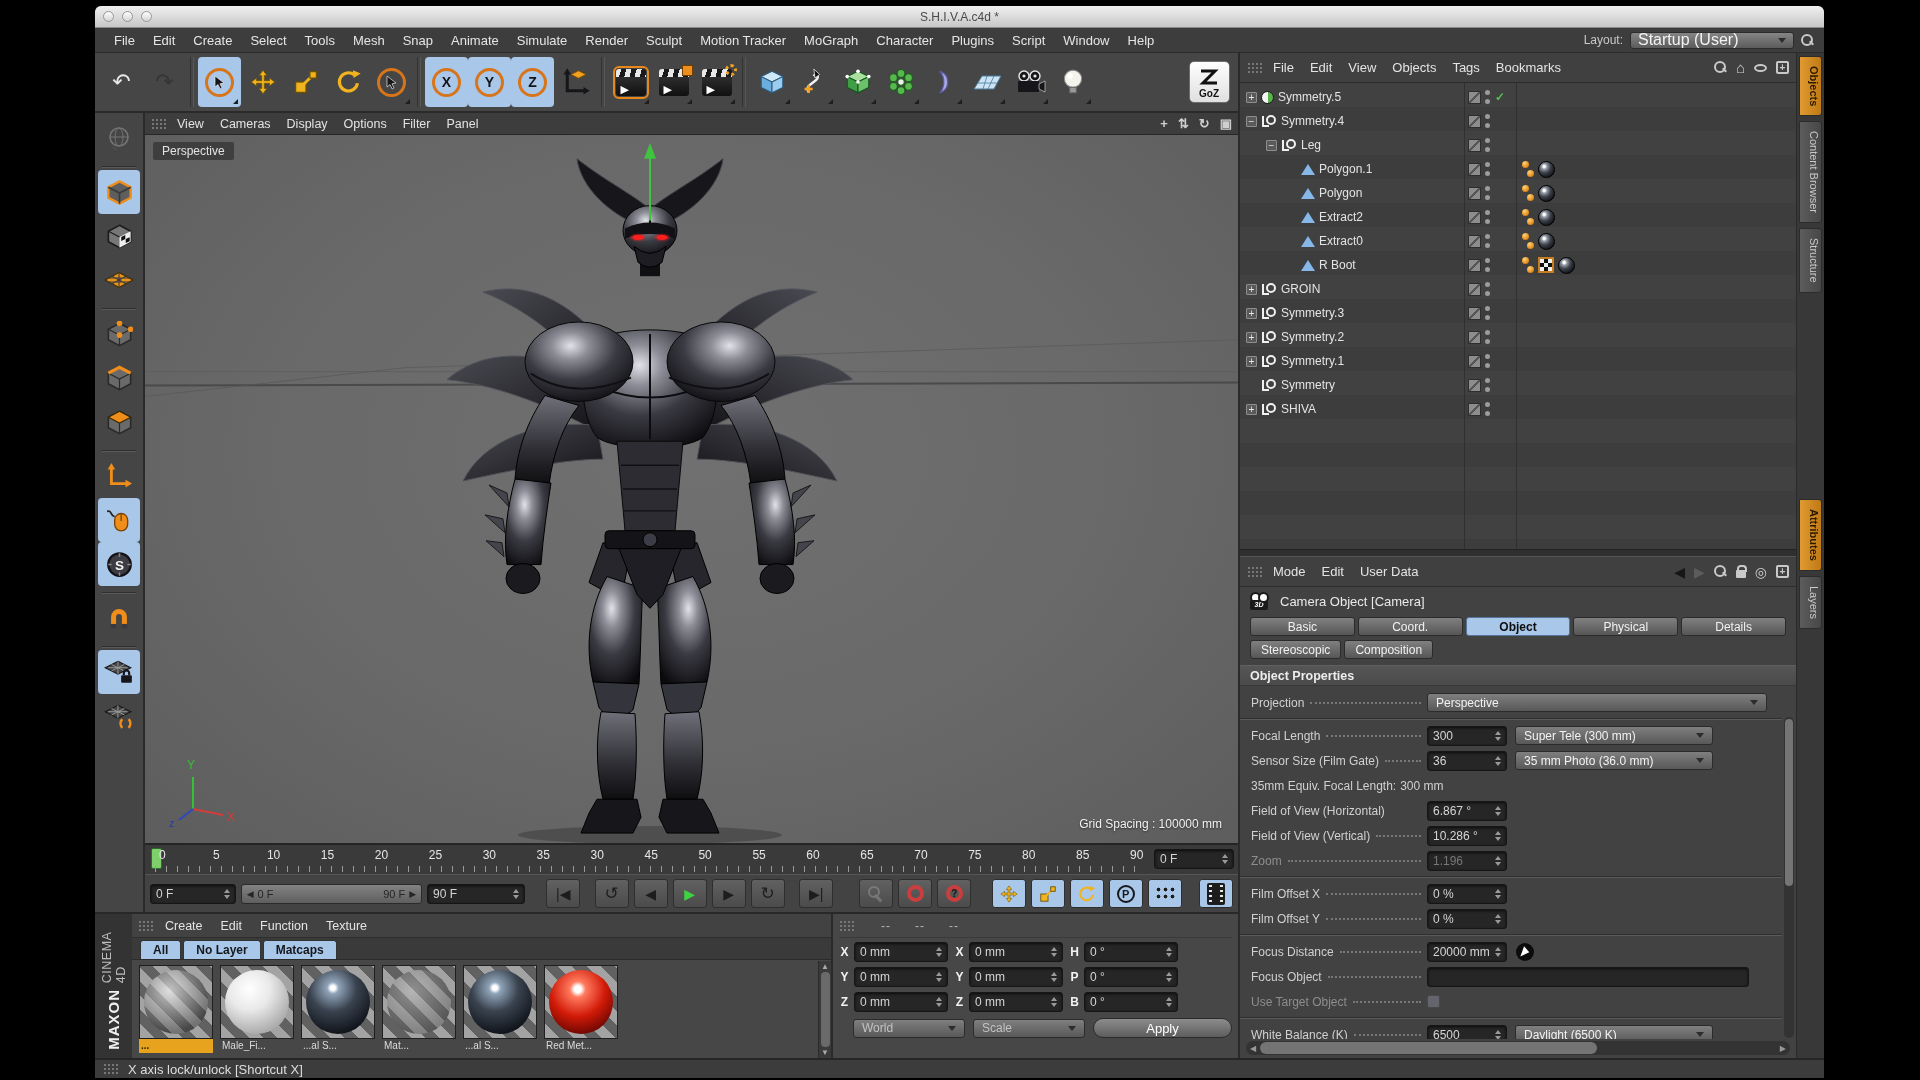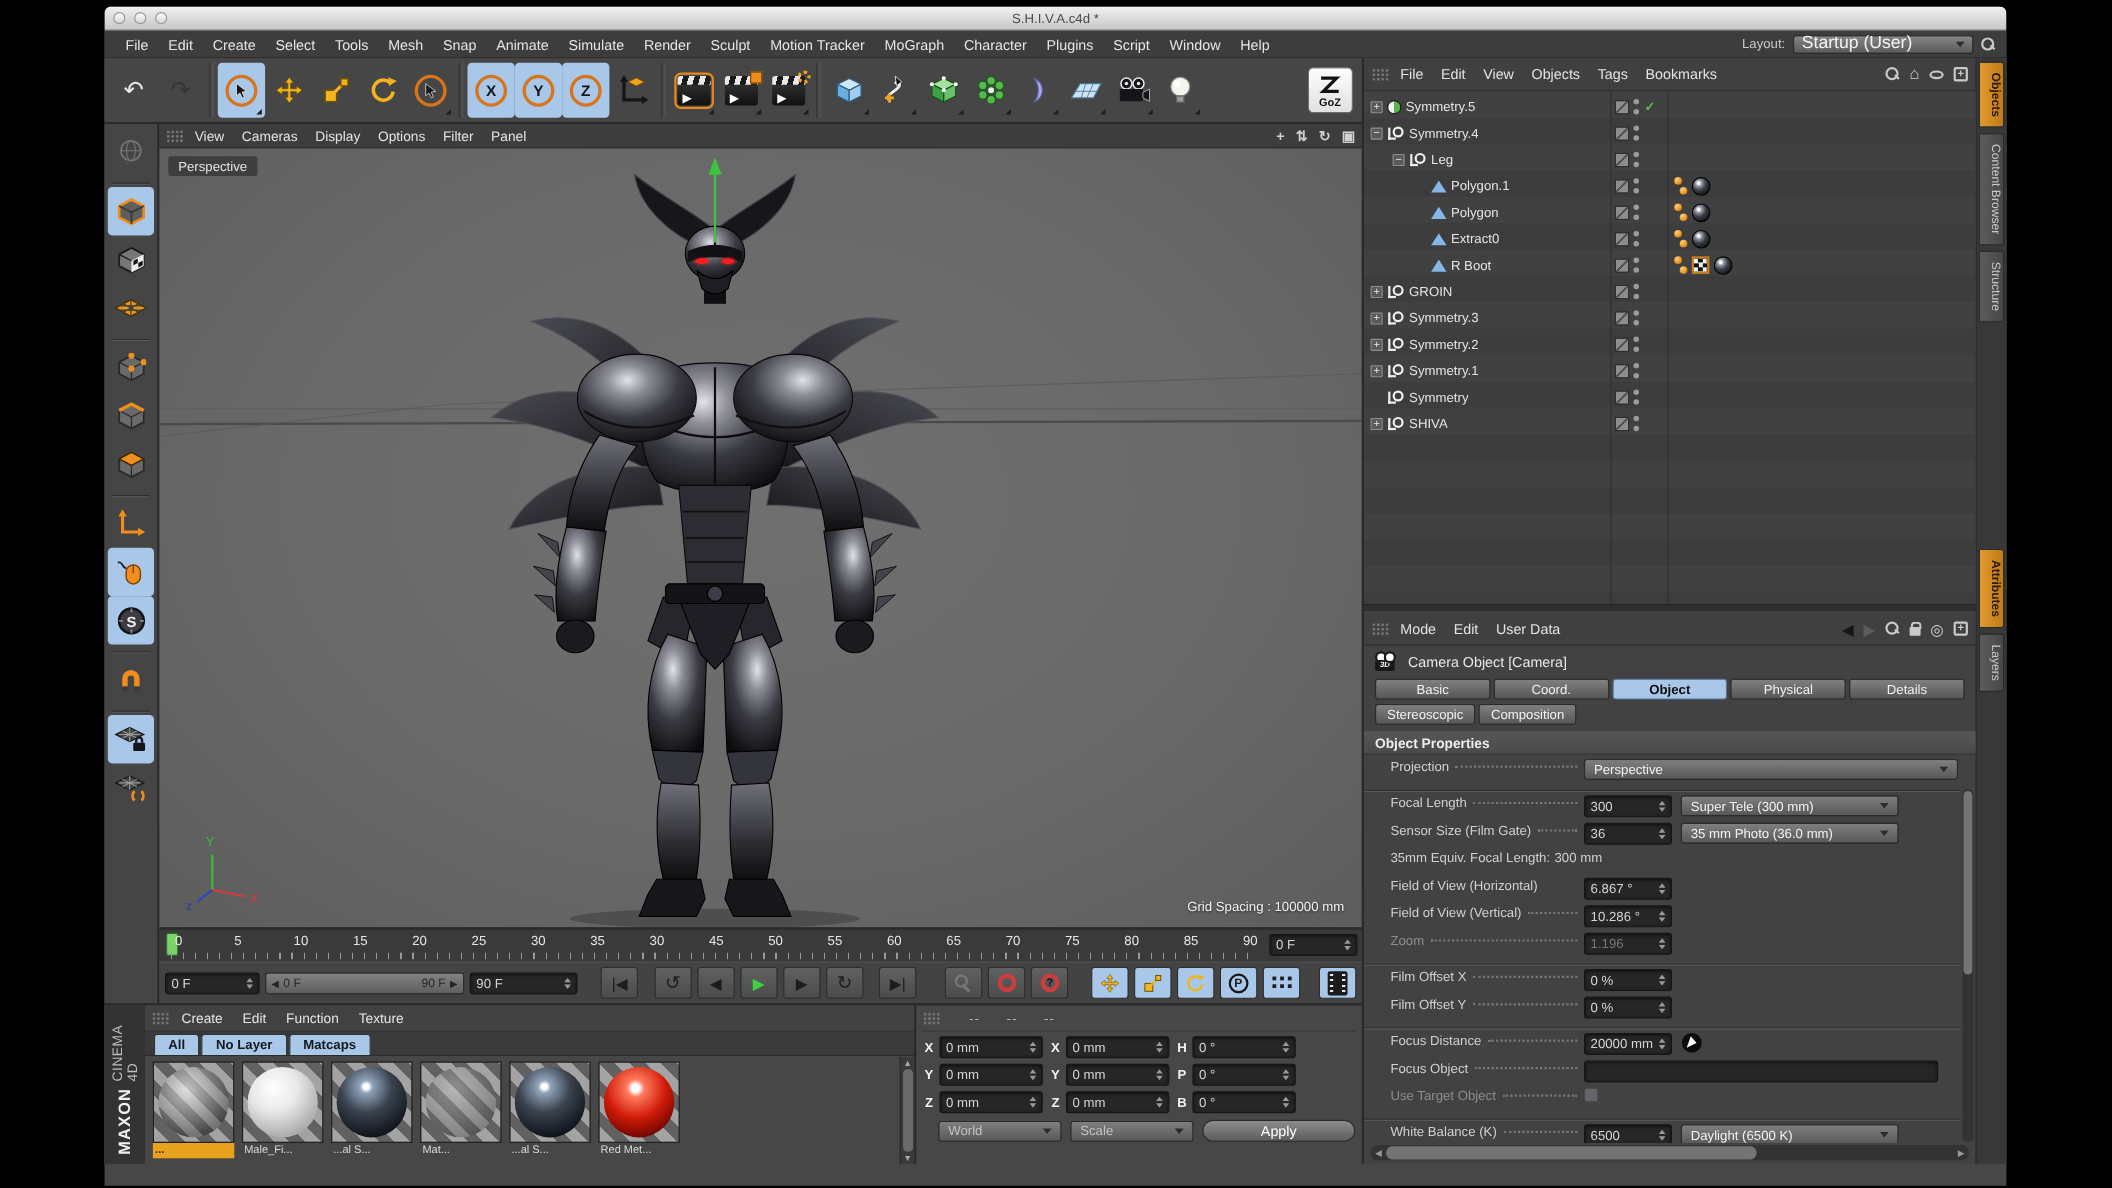--- a/index.html
+++ b/index.html
@@ -163,21 +163,21 @@
 .camicon::before{content:"";position:absolute;left:0;top:0;width:7px;height:7px;border:2px solid #1a1a1a;border-radius:50%;background:#fff}
 .camicon::after{content:"";position:absolute;left:8px;top:0;width:7px;height:7px;border:2px solid #1a1a1a;border-radius:50%;background:#fff}
 .camicon .cb{position:absolute;left:0;bottom:0;width:18px;height:10px;background:#1a1a1a;border-radius:2px;color:#fff;font-size:7px;font-weight:bold;text-align:center;line-height:10px}
 .atabs1{display:flex;gap:3px;padding:2px 10px}
 .atabs2{display:flex;gap:3px;padding:2px 10px 4px}
 .atab{height:19px;border-radius:3px;background:linear-gradient(#808080,#565656);border:1px solid #2b2b2b;color:#f1f1f1;font-size:12px;display:flex;align-items:center;justify-content:center;flex:1}
 .atab.sel{background:#a9c7e9;color:#0e0e0e;font-weight:bold;border-color:#55749c}
 .atab2{flex:none;padding:0 10px}
 .sect{height:21px;display:flex;align-items:center;padding:0 10px;font-weight:bold;color:#ededed;font-size:12.5px;background:linear-gradient(#565656,#4a4a4a);border-top:1px solid #606060;border-bottom:1px solid #383838;margin-top:2px}
 .props{flex:1;padding:4px 14px 2px 0;overflow:hidden}
-.prow{display:flex;align-items:flex-start;height:25px;padding-left:24px}
+.prow{display:flex;align-items:center;height:25px;padding-left:11px}
 .labelwrap{width:176px;display:flex;align-items:center;flex:none}
 .plabel{font-size:12px;color:#d0d0d0;white-space:nowrap}
 .leader{flex:1;border-bottom:2px dotted #787878;height:2px;margin:0 6px;min-width:4px}
 .pval{font-size:12px;color:#d0d0d0;padding-left:4px}
 .w78{width:80px}.w195{width:198px;margin-left:8px}.w337{width:340px}.w320{width:322px}
 .dis .plabel{color:#8d8d8d}.dis .well{color:#777}
 .psep{height:2px;border-top:1px solid #2f2f2f;border-bottom:1px solid #5a5a5a;margin:3px 0}
 .chk{width:13px;height:13px;background:#70707a;border:1px solid #4a4a4a;border-radius:2px;opacity:.75}
 .picker{width:18px;height:18px;border-radius:50%;background:#0c0c0c;margin-left:9px;position:relative}
 .picker::after{content:"";position:absolute;left:6px;top:4px;width:0;height:0;border-top:4px solid transparent;border-bottom:7px solid transparent;border-left:7px solid #fff;transform:rotate(20deg)}
@@ -948,20 +948,35 @@
               </div>
               <div class="om-tags-col">
                 <div class="tag tag-points"></div>
                 <div class="tag tag-material"></div>
               </div>
             </div>
             <div class="omrow">
               <div class="om-name-col" style="padding-left: 46px;">
                 <div class="expander noexp"></div>
                 <div class="obj-icon icon-polygon"></div>
+                <div class="obj-name">Extract2</div>
+              </div>
+              <div class="om-vis-col">
+                <div class="vis-layer"></div>
+                <div class="vis-dots"></div>
+              </div>
+              <div class="om-tags-col">
+                <div class="tag tag-points"></div>
+                <div class="tag tag-material"></div>
+              </div>
+            </div>
+            <div class="omrow">
+              <div class="om-name-col" style="padding-left: 46px;">
+                <div class="expander noexp"></div>
+                <div class="obj-icon icon-polygon"></div>
                 <div class="obj-name">Extract0</div>
               </div>
               <div class="om-vis-col">
                 <div class="vis-layer"></div>
                 <div class="vis-dots"></div>
               </div>
               <div class="om-tags-col">
                 <div class="tag tag-points"></div>
                 <div class="tag tag-material"></div>
               </div>
@@ -1266,13 +1281,17 @@
     <div class="sidetabs" id="side-tabs">
         <div class="vtab active">Objects</div>
         <div class="vtab">Content Browser</div>
         <div class="vtab">Structure</div>
         <div class="vspacer"></div>
         <div class="vtab active">Attributes</div>
         <div class="vtab">Layers</div>
       </div>
   </div>
 
+  <div class="status">
+    <span class="grip"></span>
+    <span>X axis lock/unlock [Shortcut X]</span>
+  </div>
 </div>
 
 </body></html>

